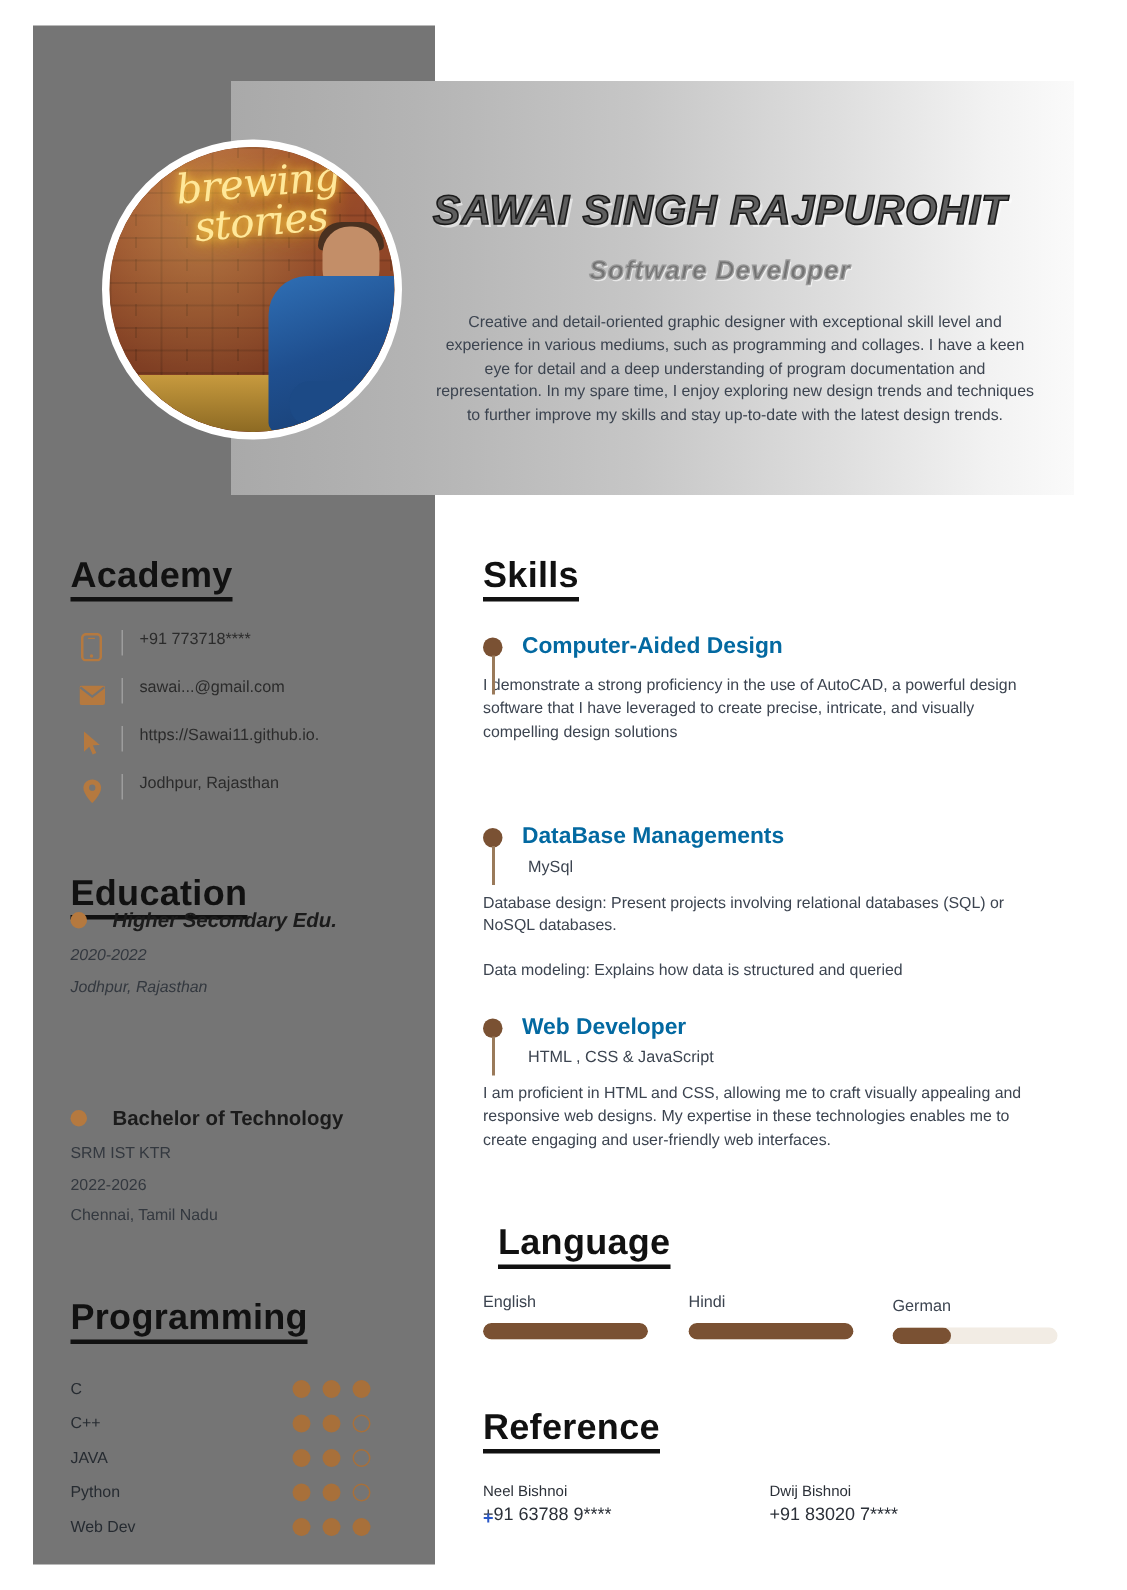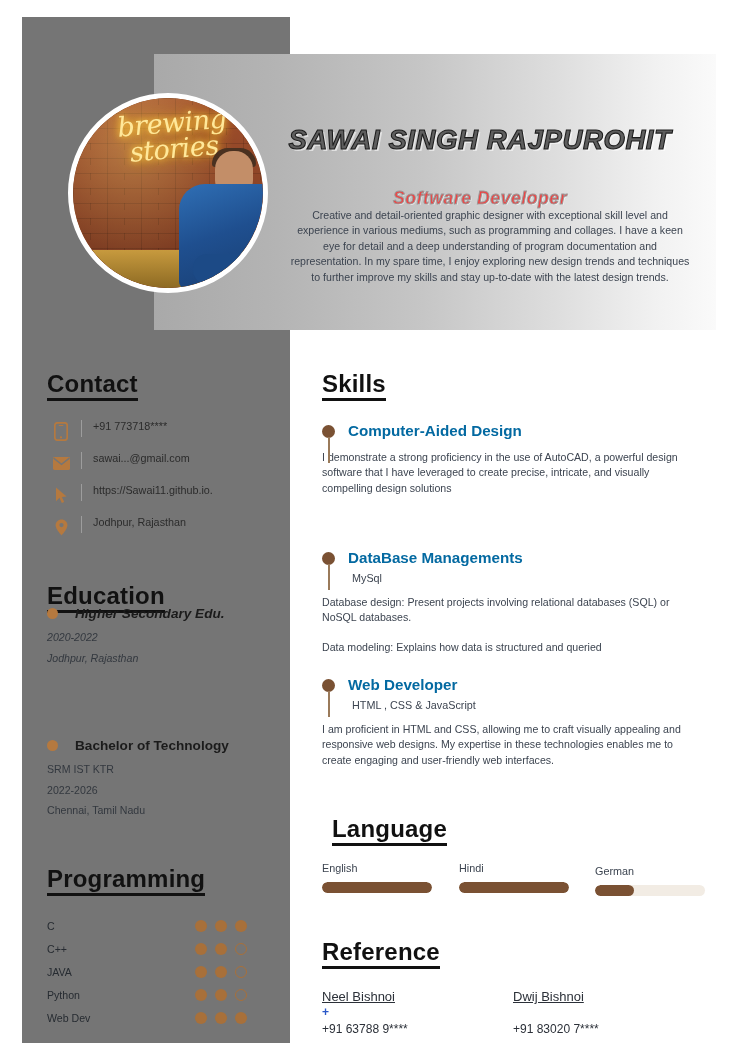--- a/index.html
+++ b/index.html
@@ -122,27 +122,27 @@
     font-style: italic;
     letter-spacing: 0.6px;
     color: #5e5e5e;
     -webkit-text-stroke: 1.1px #1b1b1b;
     text-shadow: 2px 2px 0 rgba(255,255,255,.55);
     white-space: nowrap;
     margin-top: 24px;
   }
   #job-title {
     position: absolute;
-    left: 270px; top: 188px; width: 420px;
+    left: 270px; top: 170px; width: 420px;
     text-align: center;
     font-size: 17.5px;
     font-weight: bold;
     font-style: italic;
     letter-spacing: 0.6px;
-    color: #ef4444;
+    color: #737373;
     -webkit-text-stroke: 0.9px #9a9a9a;
     text-shadow: 1px 1px 0 rgba(255,255,255,.6);
   }
   #summary {
     position: absolute;
     left: 288px; top: 208px; width: 404px;
     text-align: center;
     font-size: 10.6px;
     line-height: 15.4px;
     color: #3c4450;
@@ -229,21 +229,21 @@
   
   #h-language { left: 332px; top: 815px; }
   .lang-item { position: absolute; width: 110px; }
   .lang-label { font-size: 10.8px; color: #3c4450; margin-bottom: 8px; }
   .lang-track { width: 100%; height: 11px; border-radius: 6px; background: #f2ece4; overflow: hidden; }
   .lang-fill { height: 100%; border-radius: 6px; background: #7a5133; }
 
   
   #h-reference { left: 322px; top: 938px; }
   .ref-item { position: absolute; width: 170px; }
-  .ref-name { font-size: 13px; color: #2b3038; margin-bottom: 18px; text-decoration: underline; }
+  .ref-name { font-size: 10px; color: #2b3038; margin-bottom: 2px; }
   .ref-phone { font-size: 12px; color: #2b3038; }
 
   #corner-mark {
     position: absolute; left: 322px; top: 1005px;
     font-size: 12px; color: #2a58c8; font-weight: bold;
   }
 </style>
 </head>
 <body>
 
@@ -264,21 +264,21 @@
       <div class="p-body"></div>
       <div class="p-arm"></div>
     </div>
   </div>
 </div>
 
 <div id="name-title">SAWAI SINGH RAJPUROHIT</div>
 <div id="job-title">Software Developer</div>
 <div id="summary">Creative and detail-oriented graphic designer with exceptional skill level and experience in various mediums, such as programming and collages. I have a keen eye for detail and a deep understanding of program documentation and representation. In my  spare time, I enjoy exploring new design trends and techniques to further improve my skills and stay up-to-date with the latest design trends.</div>
 
-<div class="sec-heading" id="h-contact">Contact</div>
+<div class="sec-heading" id="h-contact">Academy</div>
 <div id="contact-list">
     <div class="contact-row" style="top: 420px;">
       <span class="c-icon">
         <svg width="14" height="19" viewBox="0 0 14 19">
           <rect x="0.8" y="0.8" width="12.4" height="17.4" rx="2.6" fill="none" stroke="currentColor" stroke-width="1.7"></rect>
           <rect x="4.6" y="3.1" width="4.8" height="0.9" rx="0.45" fill="currentColor"></rect>
           <circle cx="7" cy="15.3" r="1.15" fill="currentColor"></circle>
         </svg>
       </span>
       <span class="c-div"></span>

